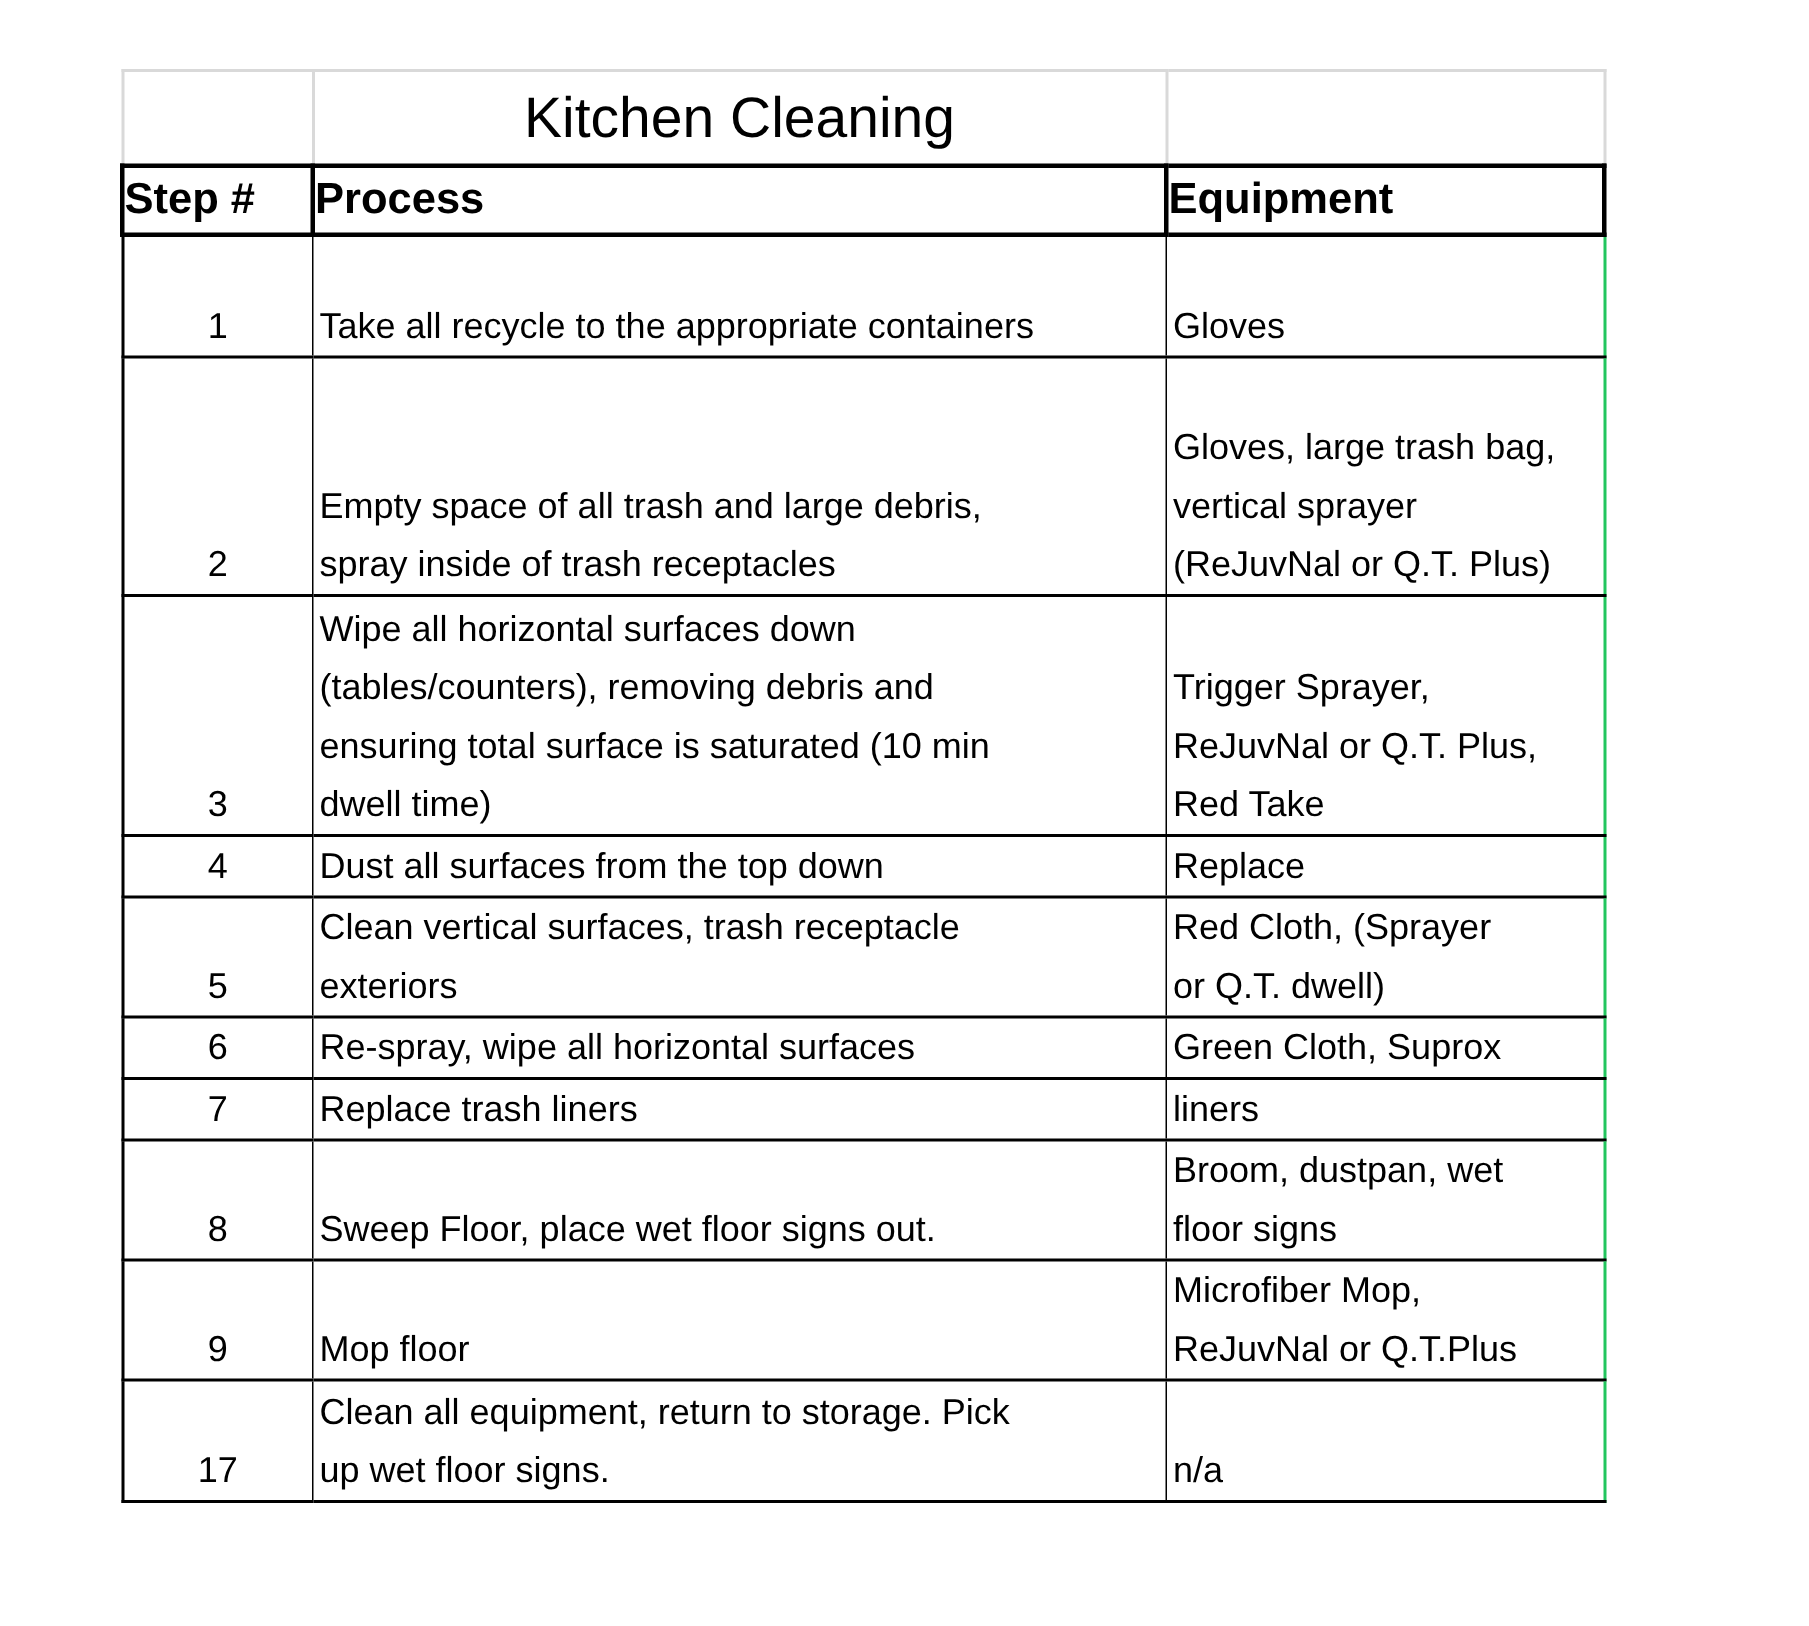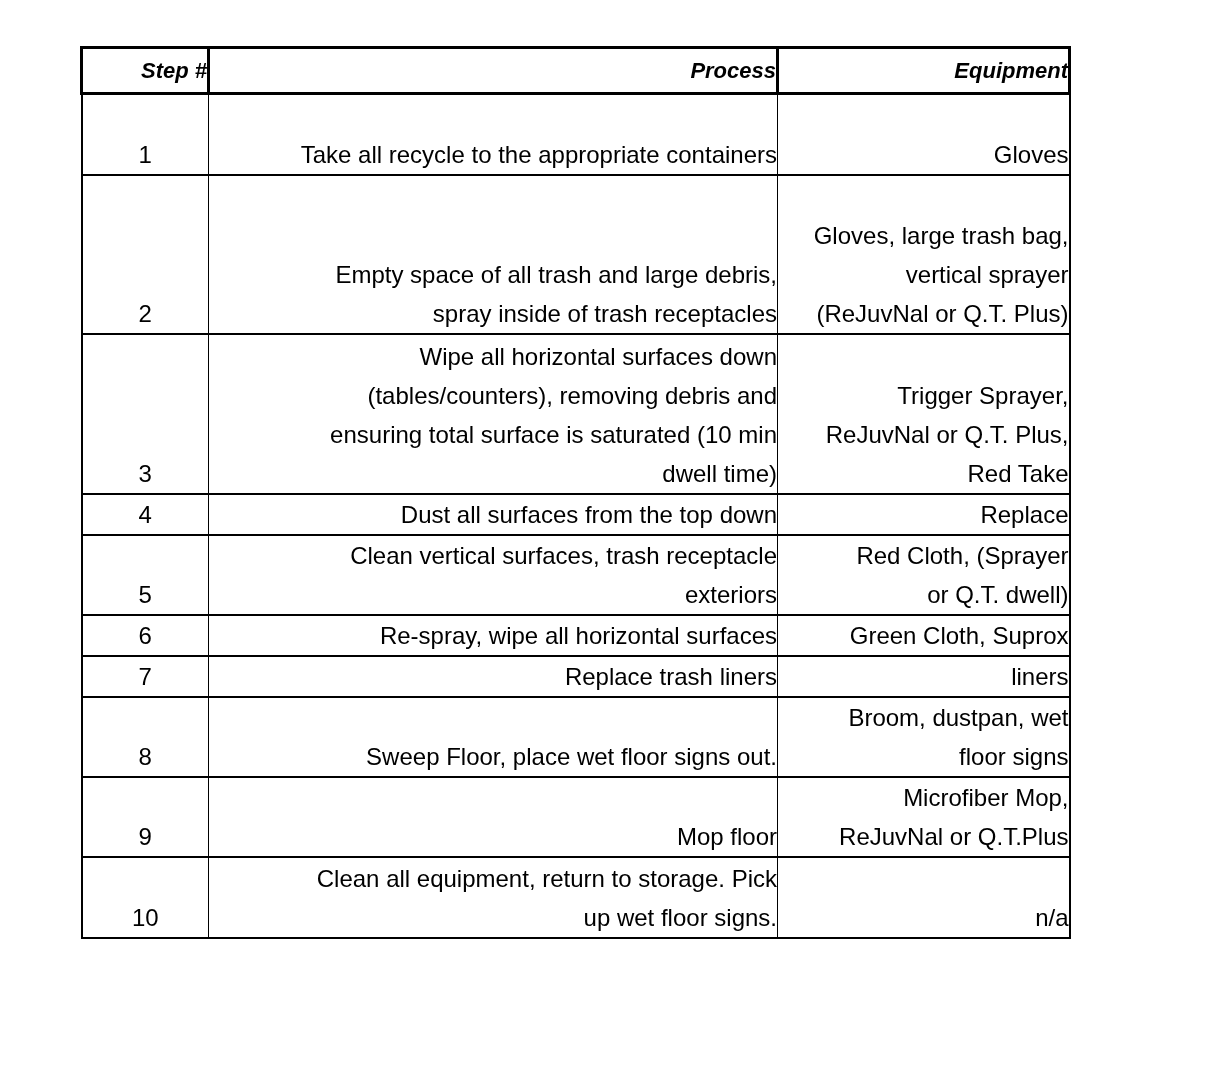--- a/index.html
+++ b/index.html
@@ -5,39 +5,44 @@
     html, body { margin:0; padding:0; background:#ffffff; }
     body { width:1206px; height:1084px; position:relative; overflow:hidden;
            font-family:"Liberation Sans", sans-serif; color:#000; }
     .sheet { position:absolute; left:80px; top:46px; }
     table { border-collapse:collapse; table-layout:fixed; }
     td { padding:0 0 0 4px; vertical-align:bottom; font-size:24px; line-height:39px;
          white-space:normal; overflow:hidden; }
     col.c1 { width:127px; } col.c2 { width:569px; } col.c3 { width:292px; }
     tr.title td { height:61px; border:2px solid #d9d9d9; font-size:38px; line-height:50px;
                   text-align:center; vertical-align:middle; padding:0; }
-    tr.head td { height:43px; border:3px solid #000; font-weight:bold; text-align:right;
-                 vertical-align:middle; padding:0; font-size:22px;font-style:italic; }
+    tr.head td { height:43px; border:3px solid #000; font-weight:bold; text-align:left;
+                 vertical-align:middle; padding:0; font-size:29px; }
     tr.data td { border:1px solid #000; border-top:2px solid #000; border-bottom:2px solid #000; }
     tr.data td.step { text-align:center; padding:0; }
     tr.data td.first { border-left:2px solid #000; }
-    tr.data td.last { border-right:2px solid #000000; }
-    .line { display:block;text-align:right; }
+    tr.data td.last { border-right:2px solid #22c55e; }
+    .line { display:block; }
   </style>
 </head>
 <body>
 
 <div class="sheet">
   <table>
     <colgroup>
         <col class="c1">
         <col class="c2">
         <col class="c3">
       </colgroup>
     <tbody id="tbody">
+      <tr class="title">
+        <td></td>
+        <td>Kitchen Cleaning</td>
+        <td></td>
+      </tr>
       <tr class="head">
         <td>Step #</td>
         <td>Process</td>
         <td>Equipment</td>
       </tr>
     <tr class="data" style="height: 79px;">
           <td class="step first" style="height: 79px;">1</td>
           <td>
             <span class="line">Take all recycle to the appropriate containers</span>
           </td>
@@ -123,21 +128,21 @@
           <td class="step first" style="height: 78px;">9</td>
           <td>
             <span class="line">Mop floor</span>
           </td>
           <td class="last">
             <span class="line">Microfiber Mop,</span>
             <span class="line">ReJuvNal or Q.T.Plus</span>
           </td>
         </tr>
         <tr class="data" style="height: 79px;">
-          <td class="step first" style="height: 79px;">10</td>
+          <td class="step first" style="height: 79px;">17</td>
           <td>
             <span class="line">Clean all equipment, return to storage. Pick</span>
             <span class="line">up wet floor signs.</span>
           </td>
           <td class="last">
             <span class="line">n/a</span>
           </td>
         </tr>
       </tbody>
   </table>

